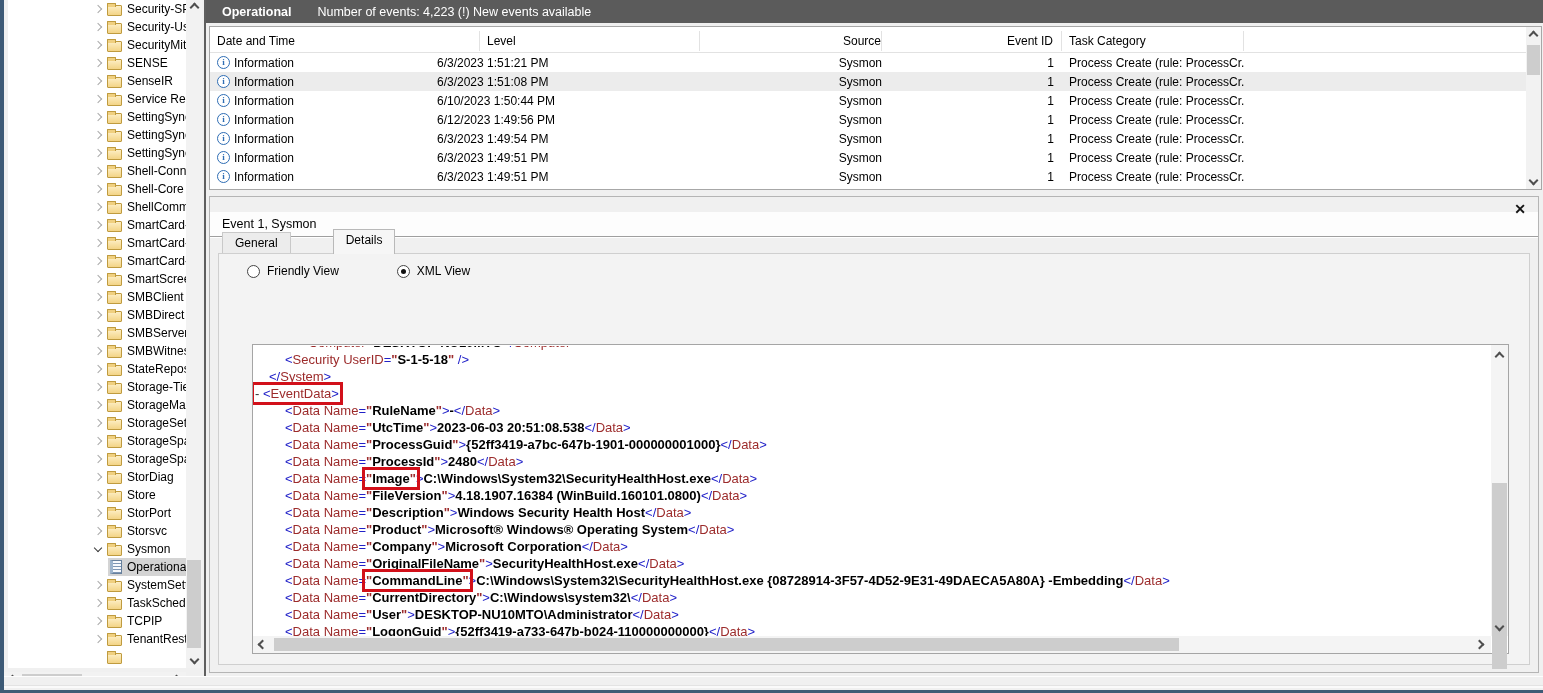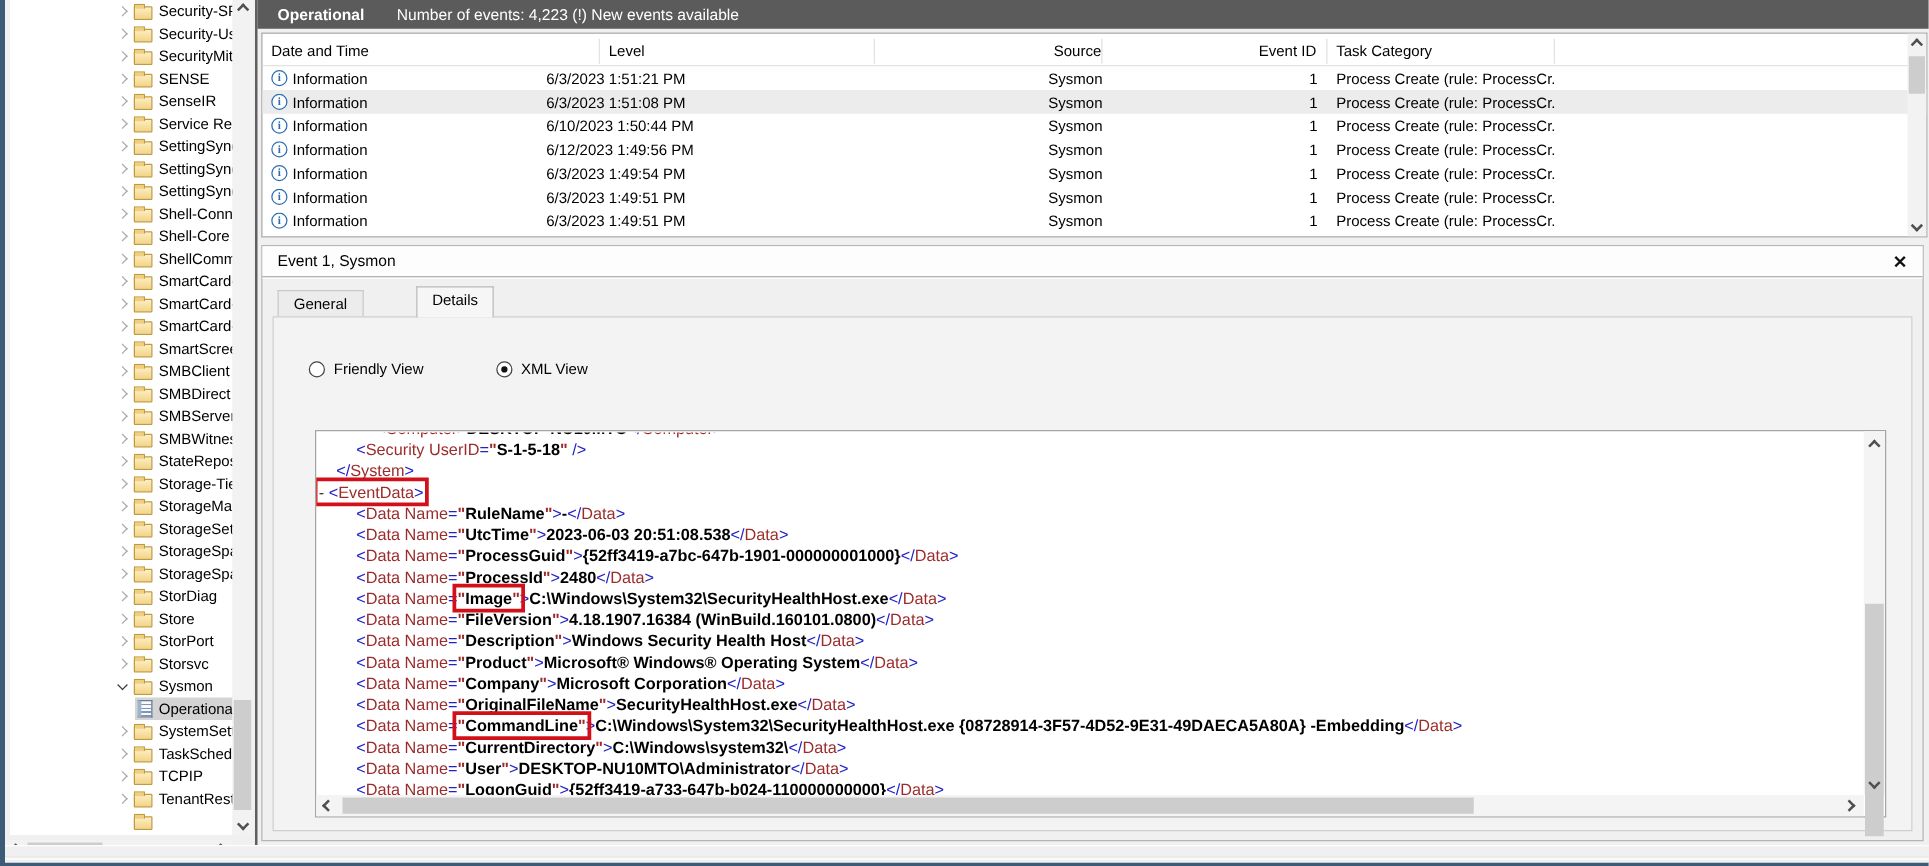--- a/index.html
+++ b/index.html
@@ -48,28 +48,28 @@
   .c-task { width:182px; }
   .erow { display:flex; height:19px; align-items:center; }
   .erow.selected { background:#ececec; }
   .ecell { padding-left:7px; white-space:nowrap; overflow:hidden; }
   .lvl { display:flex; align-items:center; gap:4px; }
   .info { width:13px; height:13px; border-radius:50%; background:#fff; border:1.4px solid #2e6db4; color:#2e6db4; font:bold 9px/10px "Liberation Serif", serif; text-align:center; flex:0 0 auto; }
   #list-vscroll { position:absolute; right:0; top:0; width:15px; height:162px; background:#f2f2f2; }
 
   
   #detail { position:absolute; left:205px; top:196px; right:4px; height:477px; background:#f0f0f0; border:1px solid #b5b5b5; }
-  #detail-title { height:24px; background:#fdfdfd; display:flex; align-items:center; padding-left:12px; font-size:12.5px; }
+  #detail-title { height:24px; background:#fdfdfd; display:flex; align-items:center; padding-left:12px; font-size:12.5px;margin-top:15px; }
   #detail-close { position:absolute; right:12px; top:4px; font:bold 14px "Liberation Sans",sans-serif; color:#111; cursor:default; }
   #detail-hr { height:2px; border-top:1px solid #9f9f9f; border-bottom:1px solid #fff; }
   .tabs { position:absolute; left:12px; top:32px; display:flex; align-items:flex-end;gap:42px; }
   .tab { border:1px solid #c9c9c9; border-bottom:none; padding:3px 12px 4px 12px; background:#ececec; height:22px; }
   .tab.active { background:#f6f6f6; height:25px; position:relative; z-index:2; border-color:#b9b9b9; }
   #tabbox { position:absolute; left:8px; right:8px; top:56px; bottom:7px; border:1px solid #cfcfcf; background:#f3f3f3; }
-  .radios { position:absolute; left:28px; top:10px; display:flex; gap:58px; align-items:center;margin-top:24px; }
+  .radios { position:absolute; left:28px; top:10px; display:flex; gap:58px; align-items:center; }
   .radio { display:flex; align-items:center; gap:7px; }
   .rdot { width:13px; height:13px; border-radius:50%; border:1px solid #444; background:#fff; position:relative; flex:0 0 auto; }
   .rdot.on::after { content:""; position:absolute; left:3px; top:3px; width:5px; height:5px; border-radius:50%; background:#111; }
 
   
   #xmlbox { position:absolute; left:33px; right:20px; top:90px; bottom:10px; border:1px solid #a5a5a5; background:#fff; }
   #xmlcontent { position:absolute; left:0; top:0; right:17px; bottom:17px; overflow:hidden; padding-top:1px; }
   .xline { white-space:pre; font-size:13px; line-height:17px; height:17px; }
   .pn { color:#2121c8; }
   .nm { color:#9c2b2b; }

